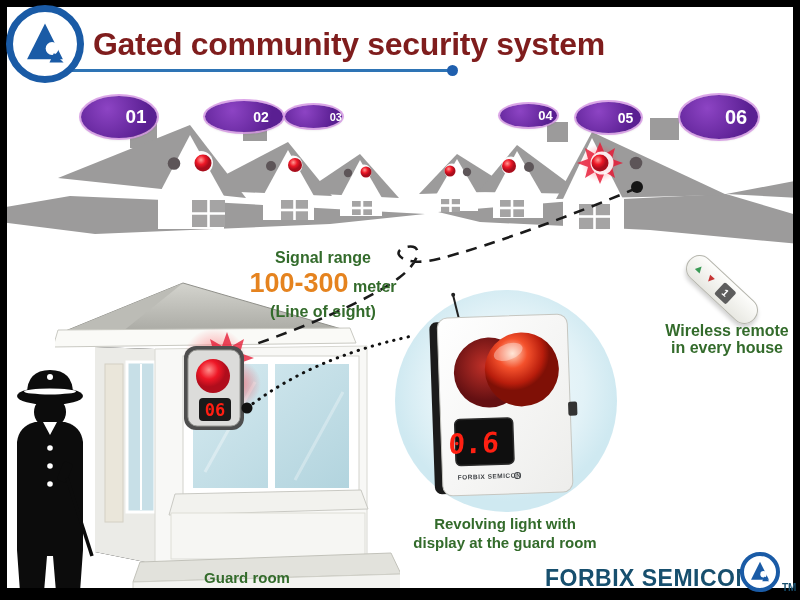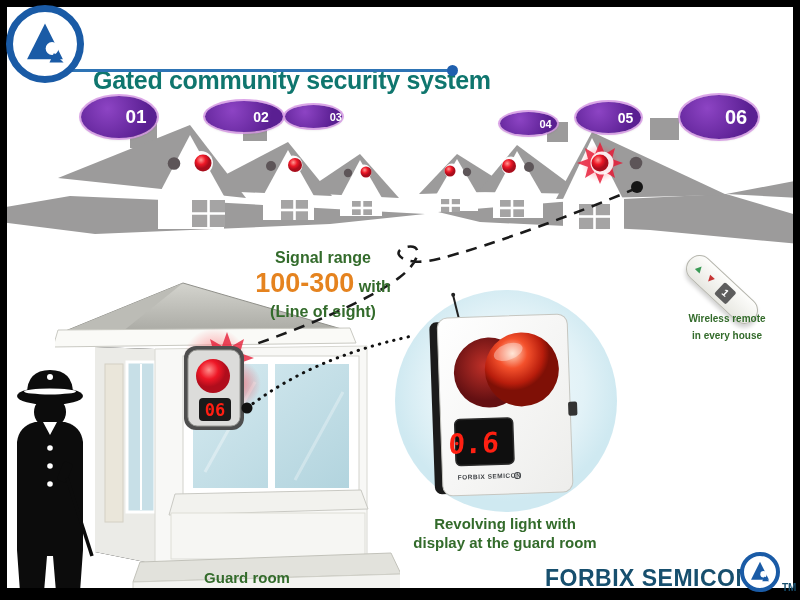--- a/index.html
+++ b/index.html
@@ -4,21 +4,21 @@
 <style>
   html,body{margin:0;padding:0;background:#444;}
   #stage{position:relative;width:800px;height:600px;background:#fff;overflow:hidden;
          font-family:"Liberation Sans",sans-serif;}
   .abs{position:absolute;}
   
   .frame{background:#000;z-index:9;pointer-events:none;}
   
   .logo{border-radius:50%;background:#fff;border:7px solid #1a5ba6;box-sizing:border-box;z-index:10;}
   .logo svg{width:100%;height:100%;display:block;}
-  #page-title{font-size:25px;font-weight:bold;color:#0f766e;letter-spacing:-.3px;z-index:8;white-space:nowrap;margin-top:40px;}
+  #page-title{font-size:32px;font-weight:bold;color:#7f1d1d;letter-spacing:-.3px;z-index:8;white-space:nowrap;}
   .title-line{height:3px;background:#2e74b5;z-index:8;}
   .title-dot{width:11px;height:11px;border-radius:50%;background:#1f5fae;z-index:8;}
   
   .badge{border-radius:50%;color:#fff;font-weight:bold;display:flex;align-items:center;justify-content:center;
          background:radial-gradient(circle at 35% 30%, #8d44c4, #5a1f92 72%);
          box-shadow:0 0 0 2px rgba(214,150,228,.85), 0 1px 3px rgba(0,0,0,.25);z-index:4;padding-left:34px;}
   
   .cap{color:#336b2b;font-weight:bold;text-align:center;z-index:5;}
   .orange{color:#e5831f;font-weight:bold;}
   
@@ -141,35 +141,35 @@
 
   <div class="badge abs" style="left:81px;top:96px;width:42px;height:42px;font-size:19px;">
       <span>01</span>
     </div>
   <div class="badge abs" style="left:205px;top:101px;width:44px;height:31px;font-size:14px;">
       <span>02</span>
     </div>
   <div class="badge abs" style="left:285px;top:105px;width:23px;height:23px;font-size:11px;justify-content:flex-end;">
       <span>03</span>
     </div>
-  <div class="badge abs" style="left:500px;top:112px;width:23px;height:23px;font-size:11px;">
+  <div class="badge abs" style="left:500px;top:104px;width:23px;height:23px;font-size:13px;">
       <span>04</span>
     </div>
   <div class="badge abs" style="left:576px;top:102px;width:31px;height:31px;font-size:14px;">
       <span>05</span>
     </div>
   <div class="badge abs" style="left:680px;top:95px;width:44px;height:44px;font-size:20px;">
       <span>06</span>
     </div>
 
   <div class="abs cap" style="left:228px;top:232px;width:190px;margin-top:16px;">
     <div style="font-size:16px;line-height:20px;">Signal range</div>
     <div style="line-height:30px;">
       <span class="orange" style="font-size:27px;">100-300</span>
-      <span style="font-size:16px;">with</span>
+      <span style="font-size:16px;">meter</span>
     </div>
     <div style="font-size:16px;line-height:19px;">(Line of sight)</div>
   </div>
 
   <svg class="abs" style="left:55px;top:272px;z-index:2;" width="345" height="325" viewBox="0 0 345 325">
     <defs>
       <linearGradient id="roofG" x1="0" y1="0" x2="0" y2="1">
         <stop offset="0%" stop-color="#d4d4ce"></stop>
           <stop offset="100%" stop-color="#aaaaa4"></stop>
       </linearGradient>
@@ -287,21 +287,21 @@
     <div>display at the guard room</div>
   </div>
 
   <div class="abs" style="left:672px;top:248px;width:100px;height:90px;z-index:2;">
     <div class="remote-body" style="position:absolute;left:6px;top:28px;">
       <span class="rm-up">▲</span>
       <span class="rm-dn">▼</span>
       <span class="rm-key">1</span>
     </div>
   </div>
-  <div class="abs cap" style="left:653px;top:310px;width:148px;font-size:10px;line-height:17px;">
+  <div class="abs cap" style="left:653px;top:322px;width:148px;font-size:16px;line-height:17px;">
     <div>Wireless remote</div>
     <div>in every house</div>
   </div>
 
   <svg class="abs" style="left:0;top:0;z-index:4;pointer-events:none;" width="800" height="600" viewBox="0 0 800 600">
     <path d="M 637 188 C 575 214, 490 246, 438 259 C 404 268, 388 252, 406 247 C 424 243, 420 262, 400 277 C 372 299, 305 327, 253 345" fill="none" stroke="#1a1a1a" stroke-width="2.6" stroke-dasharray="11 8"></path>
     <circle cx="637" cy="187" r="6" fill="#151515"></circle>
     <path d="M 247 408 C 292 374, 340 352, 412 336" fill="none" stroke="#111111" stroke-width="3" stroke-dasharray="0.4 7" stroke-linecap="round"></path>
     <circle cx="247" cy="408" r="5.5" fill="#111111"></circle>
   </svg>

